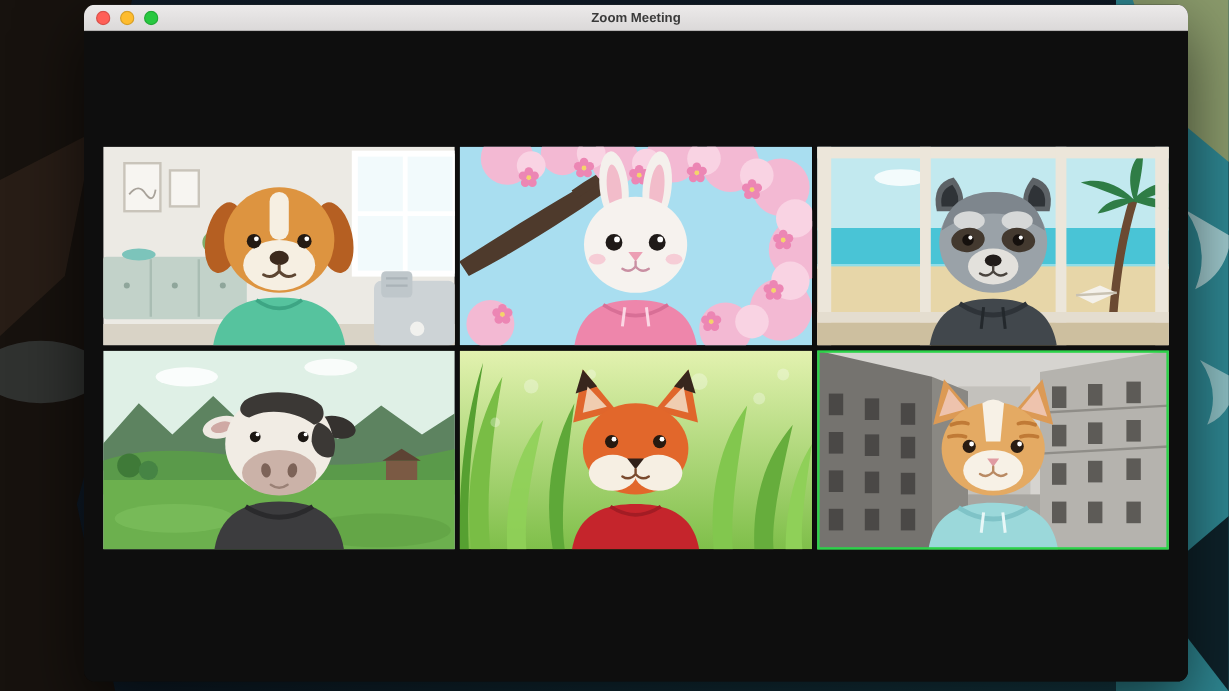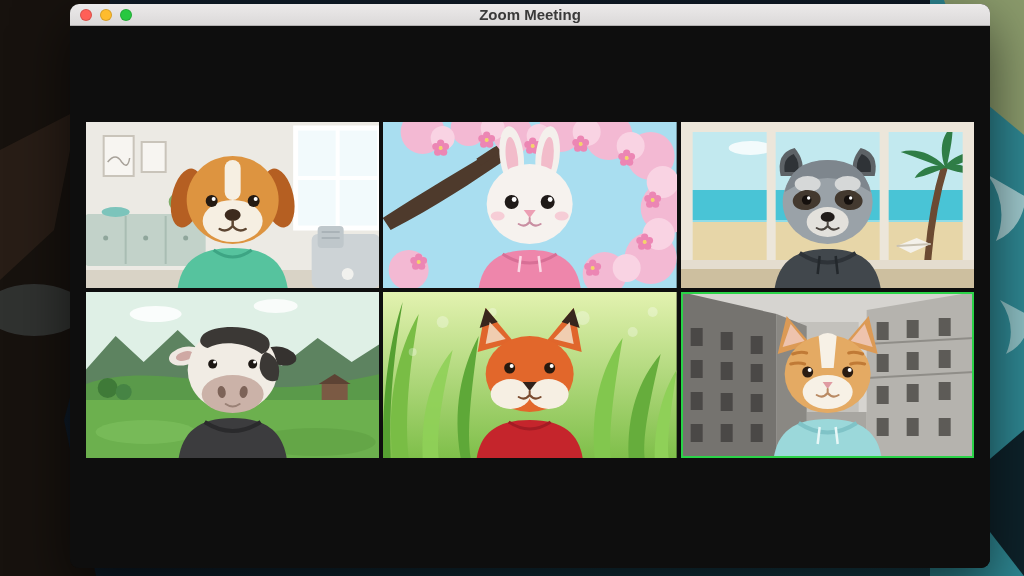--- a/index.html
+++ b/index.html
@@ -12,21 +12,21 @@
             border-radius:9px; overflow:hidden; background:#0e0e0e;
             box-shadow:0 20px 55px rgba(0,0,0,.6); }
   .titlebar { position:relative; height:22px;
               background:linear-gradient(#eceaea,#dbd9d9);
               border-bottom:1px solid #b3b1b1;
               display:flex; align-items:center; }
   .traffic { display:flex; gap:8px; margin-left:10px; }
   .tl { width:12px; height:12px; border-radius:50%; display:inline-block;
         border:0.5px solid rgba(0,0,0,.15); }
   .title { position:absolute; left:0; right:0; text-align:center;
-           font-size:15px; font-weight:bold; color:#3a3a3a; pointer-events:none; }
+           font-size:11px; font-weight:bold; color:#3a3a3a; pointer-events:none; }
 
   .content { position:relative; height:calc(100% - 22px); background:#0e0e0e; }
   .grid { position:absolute; left:16px; top:96px; width:888px;
           display:grid; grid-template-columns:repeat(3,1fr);
           grid-auto-rows:166px; gap:4px; }
   .tile { position:relative; background:#000; overflow:hidden; }
   .tile svg { width:100%; height:100%; display:block; }
   .tile.active { outline:2px solid var(--active-border,#2bd348); outline-offset:-2px; }
 </style>
 </head>

